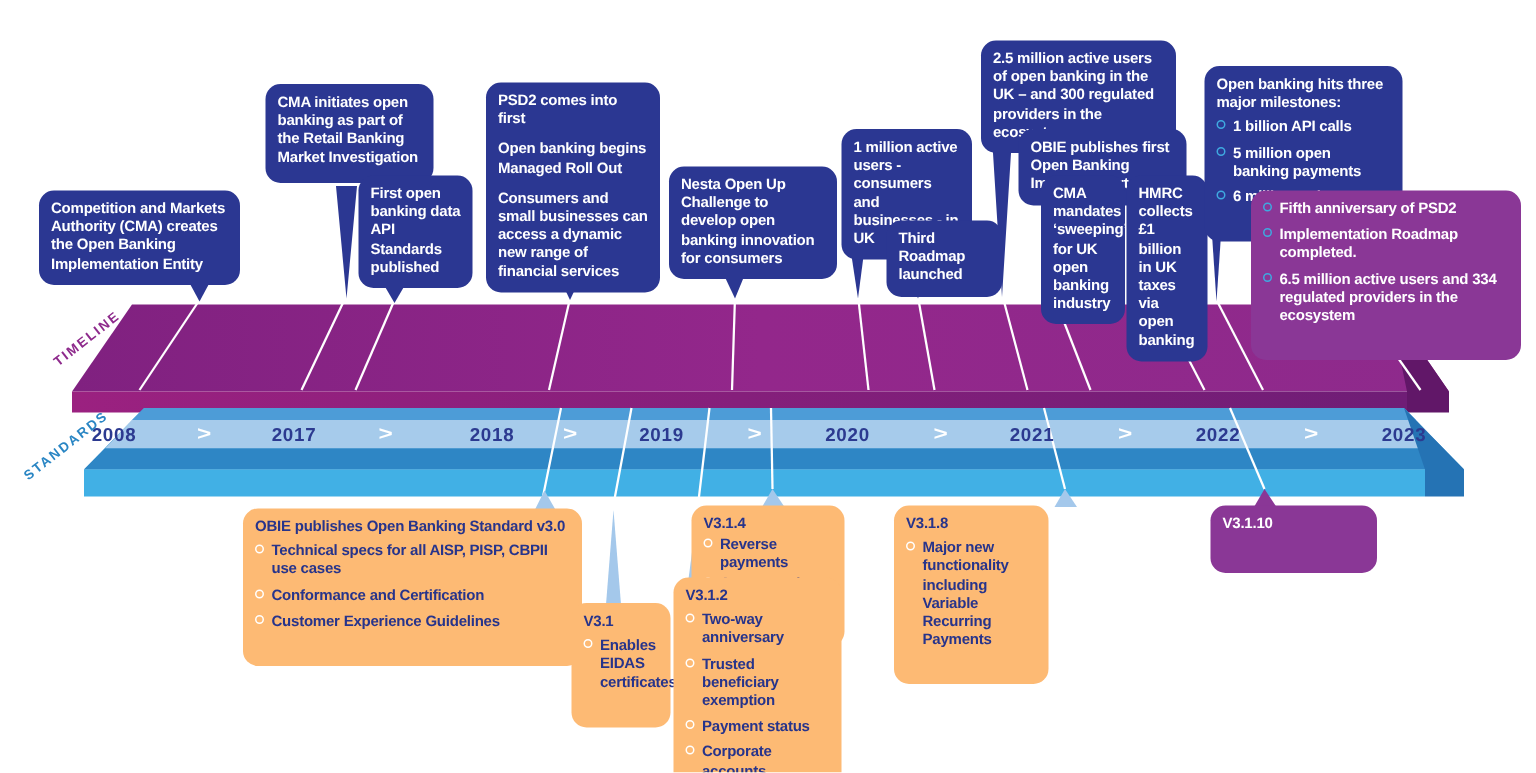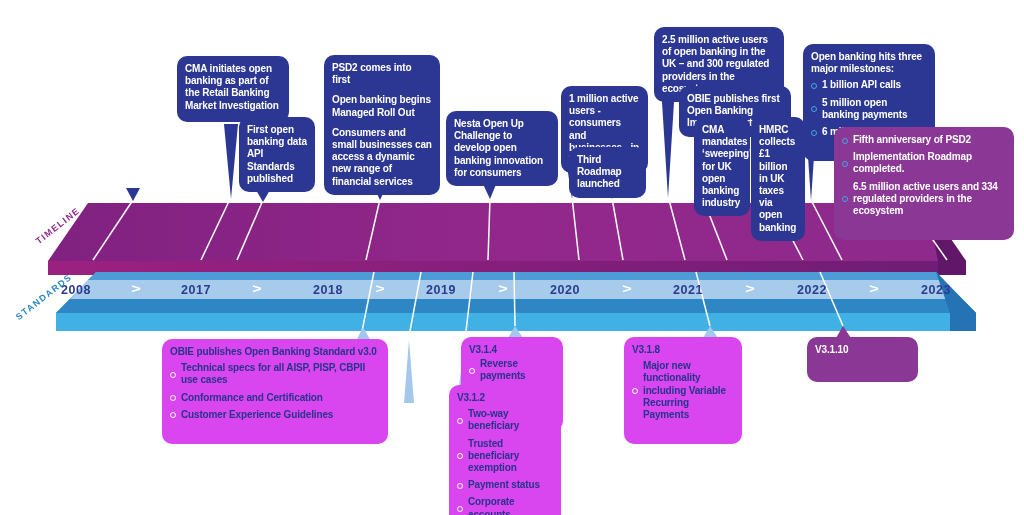--- a/index.html
+++ b/index.html
@@ -3,25 +3,25 @@
 <meta charset="utf-8">
 <style>
   html,body{margin:0;padding:0;background:#fff;}
   #stage{position:relative;width:1024px;height:515px;background:#fff;overflow:hidden;
          font-family:"Liberation Sans","DejaVu Sans",sans-serif;}
   #bands{position:absolute;left:0;top:0;width:1024px;height:515px;}
   .bubble{position:absolute;border-radius:10px;padding:7px 8px;box-sizing:border-box;
           font-weight:bold;font-size:10px;line-height:1.22;letter-spacing:-0.15px;z-index:3;}
   .navy{background:#2b3792;color:#fff;}
   .purp{background:#8a3796;color:#fff;}
-  .std{background:#d946ef;color:#27348b;}
+  .std{background:#fdba74;color:#27348b;}
   .bubble p{margin:0 0 8px 0;}
   .bubble p:last-child{margin-bottom:0;}
   .blist{list-style:none;margin:4px 0 0 0;padding:0;}
-  .blist li{display:flex;align-items:center;margin:0 0 5px 0;}
+  .blist li{display:flex;align-items:flex-start;margin:0 0 5px 0;}
   .blist li:last-child{margin-bottom:16px;}
   .ring{display:inline-block;flex:none;width:4px;height:4px;border-radius:50%;
         border:1.6px solid #3fa9e0;margin:1px 5px 0 0;}
   .std .ring{border-color:#ffffff;}
   .heading{display:block;}
   .year{position:absolute;top:281px;height:18px;line-height:18px;z-index:4;
         transform:translateX(-50%);font-weight:bold;font-size:12.5px;letter-spacing:0.5px;color:#2c3a90;}
   .chev{position:absolute;top:280px;height:18px;line-height:18px;z-index:4;
         transform:translateX(-50%) scaleX(1.25);font-weight:bold;font-size:13px;color:#ffffff;}
   .axis-label{position:absolute;z-index:4;font-weight:bold;font-size:9px;letter-spacing:1.4px;
@@ -94,20 +94,23 @@
       <polygon points="896,187 914,187 905,202" fill="#8a3796"></polygon>
       <polygon points="356,341 371,341 363,327" fill="#a4c8eb"></polygon>
       <polygon points="404,403 414,403 409,340" fill="#a4c8eb"></polygon>
       <polygon points="508,338 523,338 515,326" fill="#a4c8eb"></polygon>
       <polygon points="459,386 471,386 465,340" fill="#a4c8eb"></polygon>
       <polygon points="703,338 718,338 710,326" fill="#a4c8eb"></polygon>
       <polygon points="836,338 851,338 843,326" fill="#8a3796"></polygon>
     </g>
   </svg>
 
+  <div class="bubble navy" style="left:26px;top:127px;width:134px;min-height:58px">
+    <span>Competition and Markets Authority (CMA) creates the Open Banking Implementation Entity</span>
+  </div>
 
   <div class="bubble navy" style="left:177px;top:56px;width:112px;min-height:66px">
     <span>CMA initiates open banking as part of the Retail Banking Market Investigation</span>
   </div>
 
   <div class="bubble navy" style="left:239px;top:117px;width:76px;min-height:72px">
     <span>First open banking data API Standards published</span>
   </div>
 
   <div class="bubble navy" style="left:324px;top:55px;width:116px;min-height:126px">
@@ -117,21 +120,21 @@
   </div>
 
   <div class="bubble navy" style="left:446px;top:111px;width:112px;min-height:70px">
     <span>Nesta Open Up Challenge to develop open banking innovation for consumers</span>
   </div>
 
   <div class="bubble navy" style="left:561px;top:86px;width:87px;min-height:66px">
     <span>1 million active users - consumers and businesses - in UK</span>
   </div>
 
-  <div class="bubble navy" style="left:569px;top:147px;width:77px;min-height:34px">
+  <div class="bubble navy" style="left:591px;top:147px;width:77px;min-height:34px">
     <span>Third Roadmap launched</span>
   </div>
 
   <div class="bubble navy" style="left:654px;top:27px;width:130px;min-height:58px">
     <span>2.5 million active users of open banking in the UK – and 300 regulated providers in the ecosystem</span>
   </div>
 
   <div class="bubble navy" style="left:679px;top:86px;width:112px;min-height:30px">
     <span>OBIE publishes first Open Banking Impact Report</span>
   </div>
@@ -190,58 +193,67 @@
           <span class="ring"></span>
           <span>Conformance and Certification</span>
         </li>
       <li>
           <span class="ring"></span>
           <span>Customer Experience Guidelines</span>
         </li>
     </ul>
   </div>
 
+  <div class="bubble std" style="left:381px;top:402px;width:66px;min-height:52px">
+    <span class="heading">V3.1</span>
+    <ul class="blist">
+      <li>
+          <span class="ring"></span>
+          <span>Enables EIDAS certificates</span>
+        </li>
+    </ul>
+  </div>
 
   <div class="bubble std" style="left:461px;top:337px;width:102px;min-height:43px">
     <span class="heading">V3.1.4</span>
     <ul class="blist" style="margin-top:2px">
       <li style="margin-bottom:1px">
           <span class="ring"></span>
           <span>Reverse payments</span>
         </li>
       <li>
           <span class="ring"></span>
           <span>Aggrevated polling</span>
         </li>
     </ul>
   </div>
 
   <div class="bubble std" style="left:449px;top:385px;width:112px;min-height:86px">
     <span class="heading">V3.1.2</span>
     <ul class="blist">
       <li>
           <span class="ring"></span>
-          <span>Two-way beneficiary</span>
+          <span>Two-way anniversary</span>
         </li>
       <li>
           <span class="ring"></span>
           <span>Trusted beneficiary exemption</span>
         </li>
       <li>
           <span class="ring"></span>
           <span>Payment status</span>
         </li>
       <li>
           <span class="ring"></span>
           <span>Corporate accounts</span>
         </li>
     </ul>
   </div>
 
-  <div class="bubble std" style="left:624px;top:337px;width:118px;min-height:50px">
+  <div class="bubble std" style="left:596px;top:337px;width:103px;min-height:50px">
     <span class="heading">V3.1.8</span>
     <ul class="blist">
       <li>
           <span class="ring"></span>
           <span>Major new functionality including Variable Recurring Payments</span>
         </li>
     </ul>
   </div>
 
   <div class="bubble purp" style="left:807px;top:337px;width:111px;min-height:45px">

